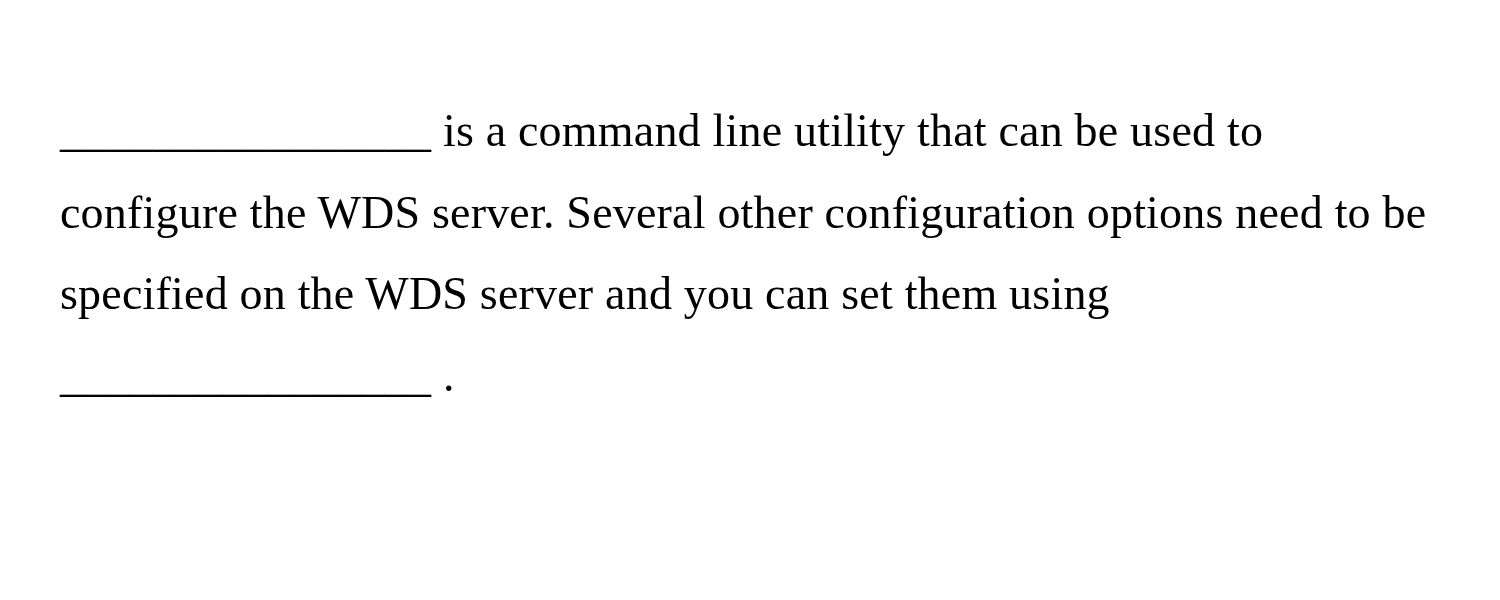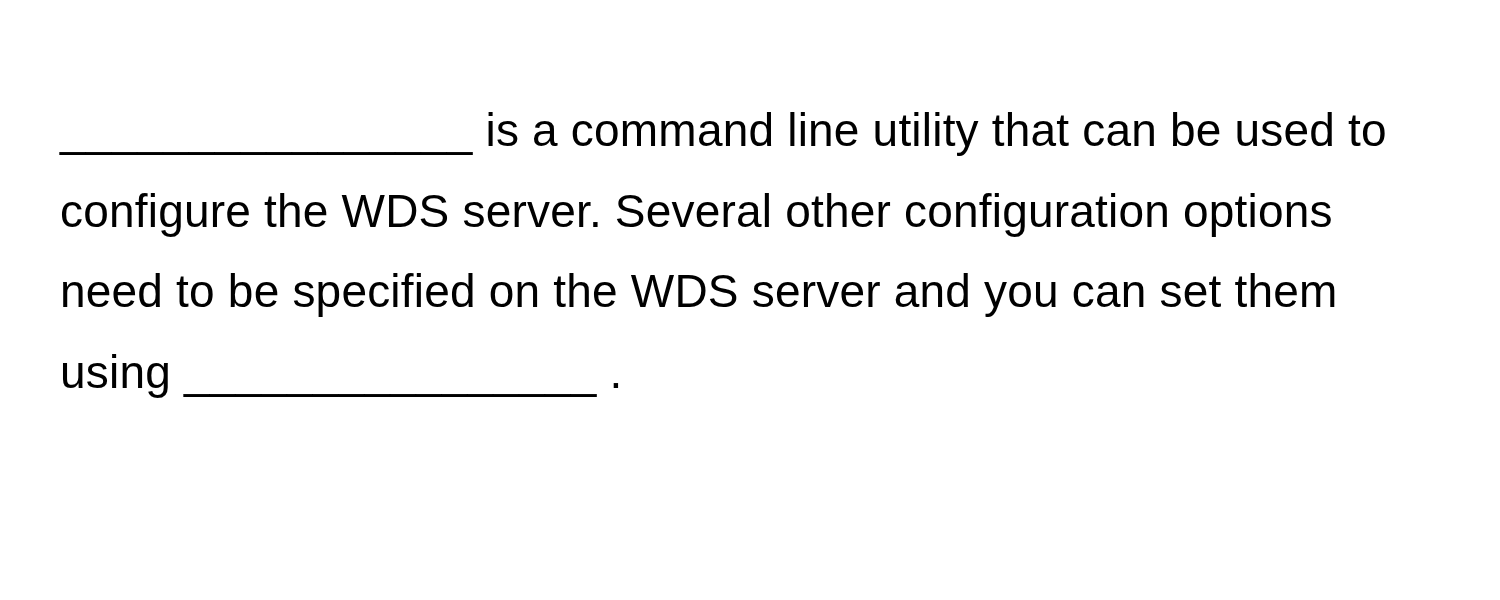--- a/index.html
+++ b/index.html
@@ -15,20 +15,21 @@
   .page {
     box-sizing: border-box;
     padding: 90px 60px 0 60px;
     font-size: 46px;
     line-height: 1.75;
     letter-spacing: 0.2px;
     font-weight: 400;
   }
   .text {
     display: inline;
+    font-family: Liberation Serif, serif;
   }
 </style>
 </head>
 <body>
 
 <div class="page">
   <span class="text">________________ is a command line utility that can be used to configure the WDS server. Several other configuration options need to be specified on the WDS server and you can set them using ________________ .</span>
 </div>
 
 </body></html>

